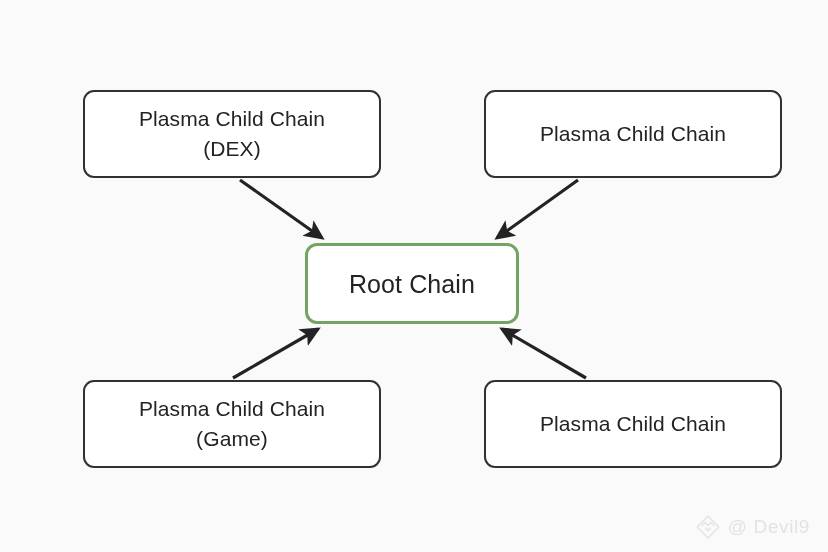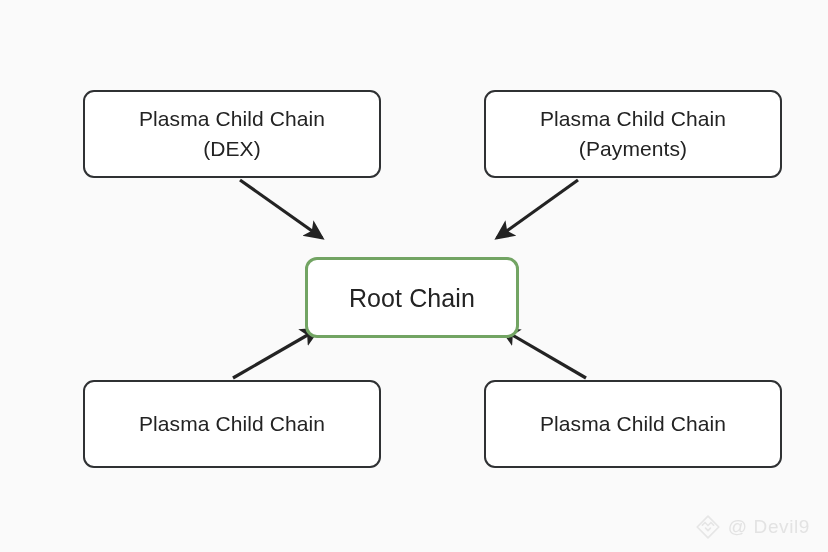--- a/index.html
+++ b/index.html
@@ -55,21 +55,21 @@
     line-height: 30px;
     white-space: nowrap;
     letter-spacing: 0.1px;
   }
   .node-root .node-line {
     font-size: 25px;
     line-height: 32px;
   }
   #node-dex   { left: 83px;  top: 90px;  }
   #node-pay   { left: 484px; top: 90px;  }
-  #node-root  { left: 305px; top: 257px; }
+  #node-root  { left: 305px; top: 243px; }
   #node-game  { left: 83px;  top: 380px; }
   #node-rwa   { left: 484px; top: 380px; }
 
   #watermark {
     position: absolute;
     right: 18px;
     bottom: 12px;
     display: flex;
     align-items: center;
     gap: 7px;
@@ -104,29 +104,29 @@
     <line x1="586" y1="378" x2="502" y2="329" stroke="#232323" stroke-width="3.2" marker-end="url(#arrowhead)"></line>
   </svg>
 
   <div class="node node-child" id="node-dex">
     <span class="node-line">Plasma Child Chain</span>
     <span class="node-line">(DEX)</span>
   </div>
 
   <div class="node node-child" id="node-pay">
     <span class="node-line">Plasma Child Chain</span>
-    <span class="node-line">(Payments)</span>
   </div>
 
   <div class="node node-root" id="node-root">
     <span class="node-line">Root Chain</span>
   </div>
 
   <div class="node node-child" id="node-game">
     <span class="node-line">Plasma Child Chain</span>
+    <span class="node-line">(Game)</span>
   </div>
 
   <div class="node node-child" id="node-rwa">
     <span class="node-line">Plasma Child Chain</span>
   </div>
 
   <div id="watermark">
     <svg class="wm-logo" width="26" height="26" viewBox="0 0 26 26" aria-hidden="true">
       <g fill="none" stroke="#e6e6e6" stroke-width="1.7" stroke-linejoin="round" stroke-linecap="round">
         <path d="M13 2.2 L23.8 13 L13 23.8 L2.2 13 Z"></path>

